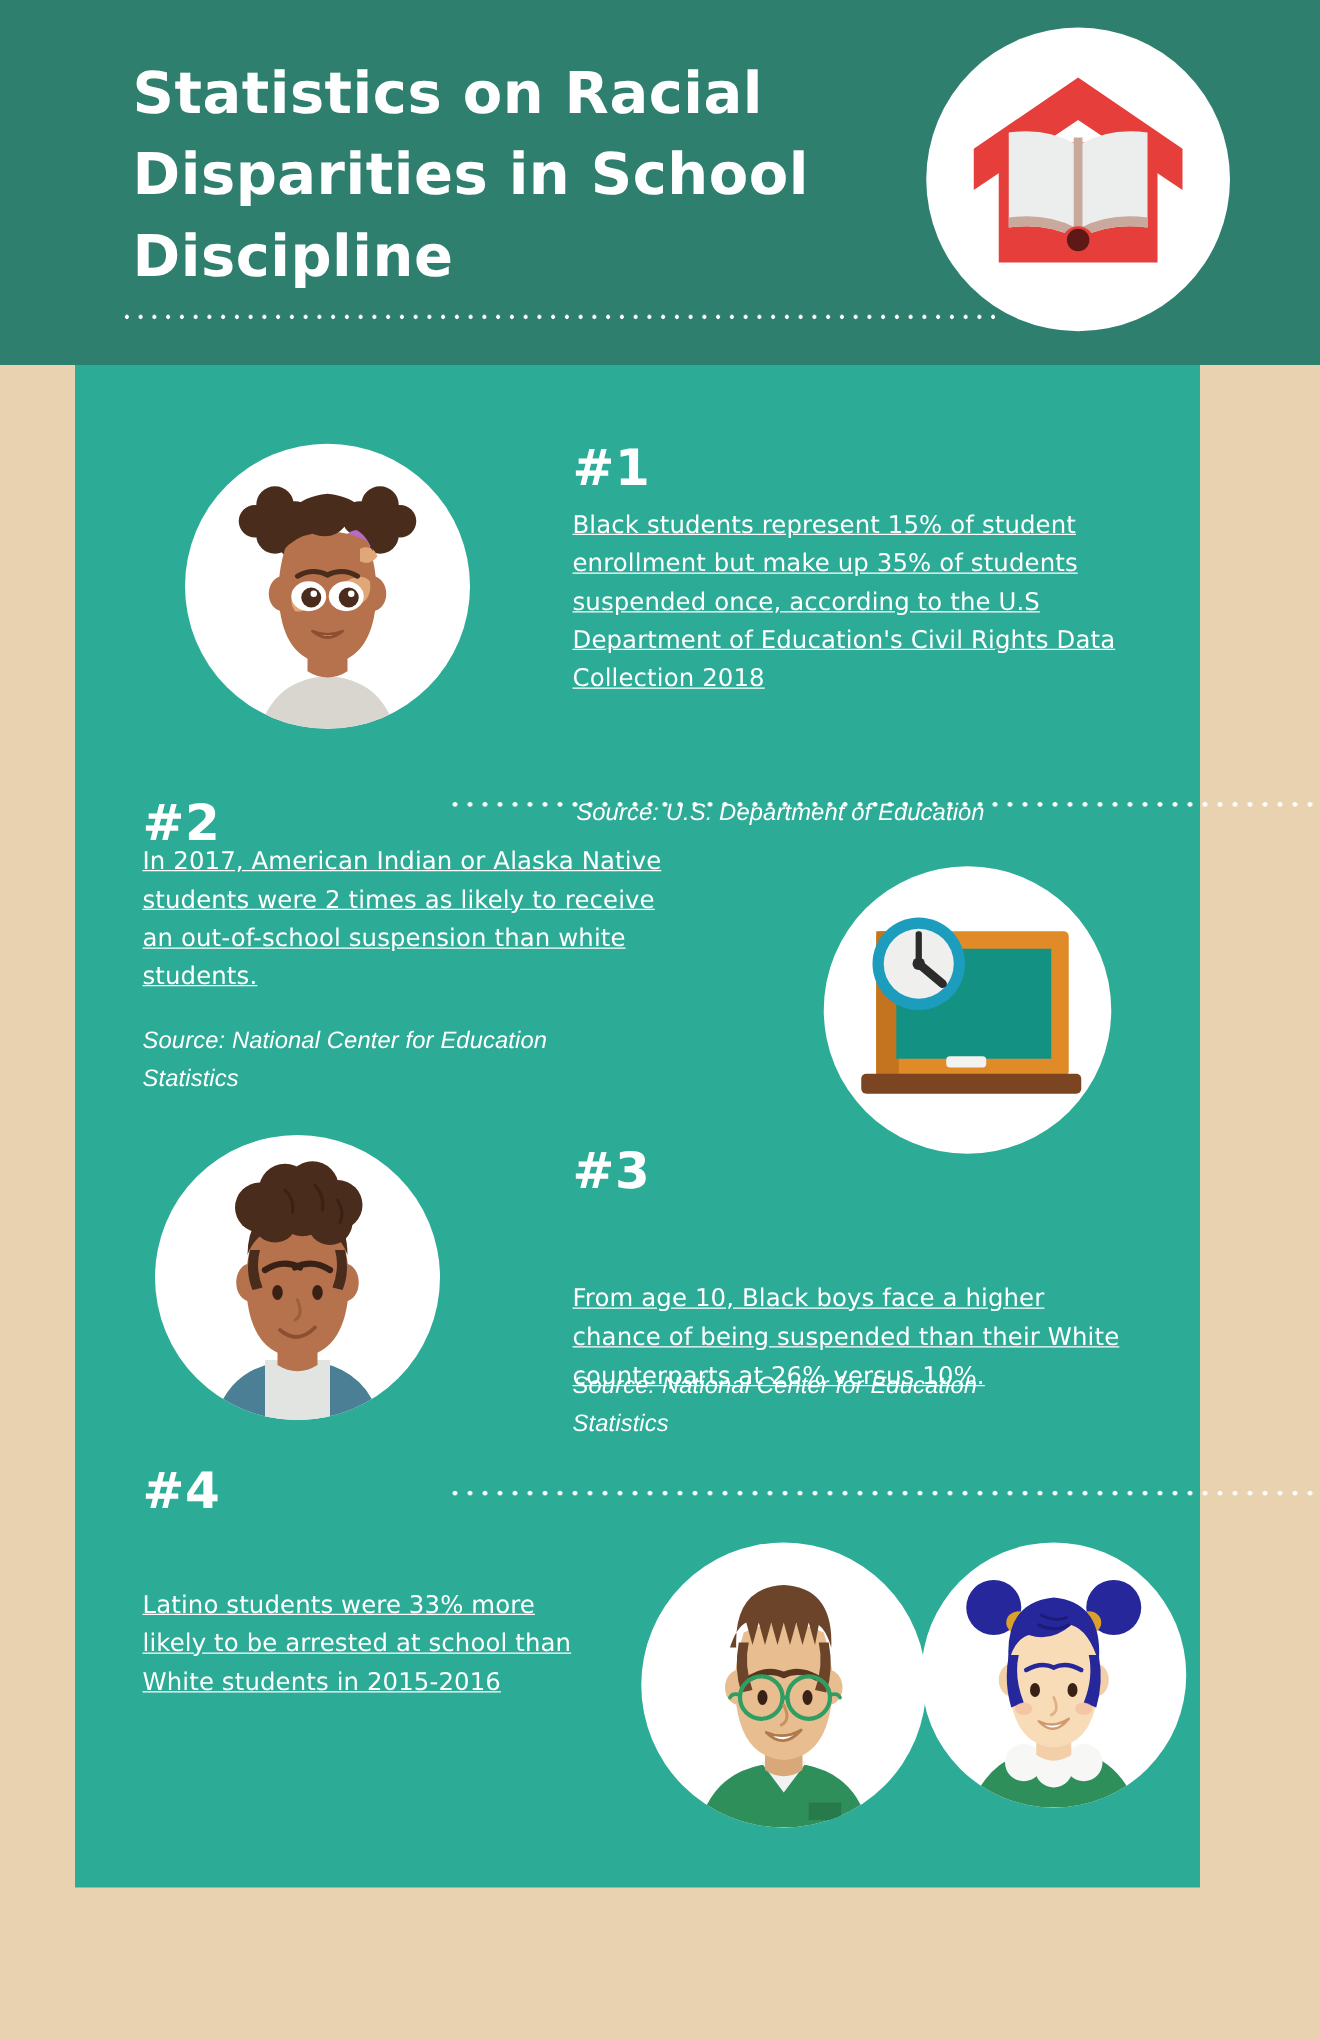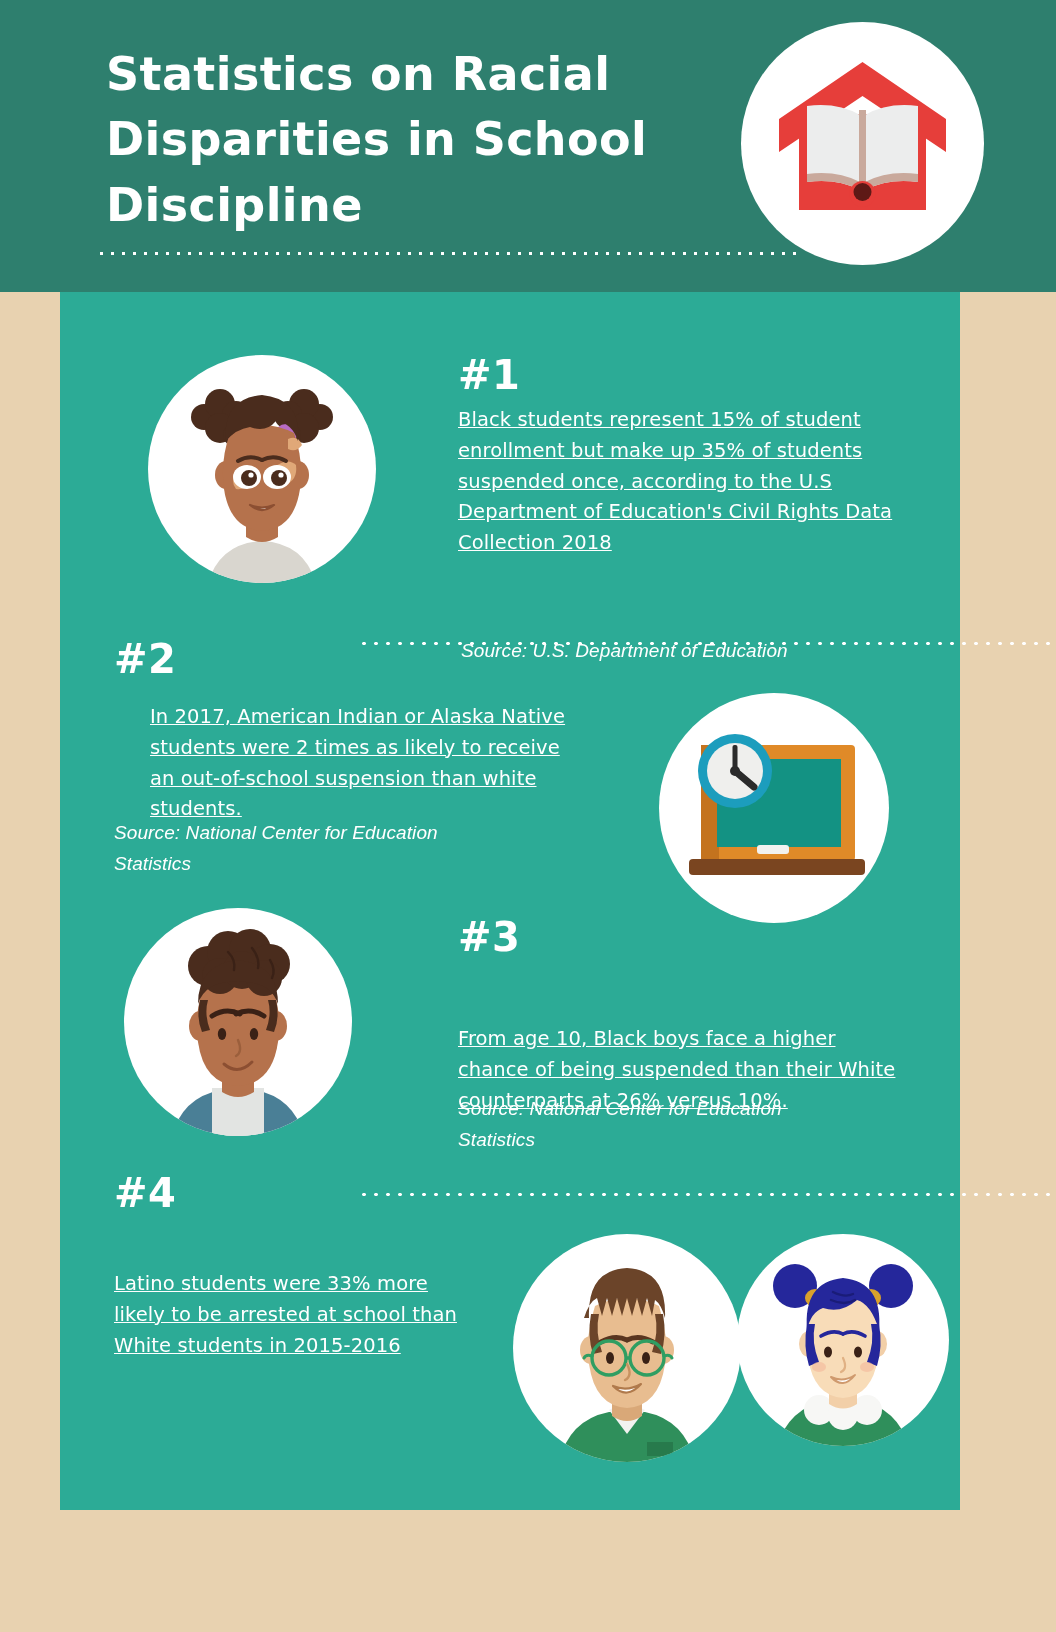--- a/index.html
+++ b/index.html
@@ -207,21 +207,21 @@
     </svg>
   </div>
 
   <div class="stat-num" style="left:458px; top:352px;">#1</div>
   <div class="stat-body" style="left:458px; top:405px; width:482px;">Black students represent 15% of student enrollment but make up 35% of students suspended once, according to the U.S Department of Education's Civil Rights Data Collection 2018</div>
   <div class="stat-source" style="left:461px; top:592px; width:470px;margin-top:44px;">Source: U.S. Department of Education</div>
 
   <div class="divider" style="left:358px; top:641px; width:700px;"></div>
 
   <div class="stat-num" style="left:114px; top:636px;">#2</div>
-  <div class="stat-body" style="left:114px; top:702px; width:430px;margin-left:36px;">In 2017, American Indian or Alaska Native students were 2 times as likely to receive an out-of-school suspension than white students.</div>
+  <div class="stat-body" style="left:114px; top:674px; width:430px;">In 2017, American Indian or Alaska Native students were 2 times as likely to receive an out-of-school suspension than white students.</div>
   <div class="stat-source" style="left:114px; top:818px; width:370px;">Source: National Center for Education Statistics</div>
 
   <div class="icon-circle" style="left:659px; top:693px; width:230px; height:230px;">
     <svg width="230" height="230" viewBox="0 0 230 230">
 
       <rect x="42" y="52" width="154" height="116" rx="4" fill="#e08a28"></rect>
       <rect x="42" y="52" width="18" height="116" fill="#c4731e"></rect>
 
       <rect x="58" y="66" width="124" height="88" fill="#139283"></rect>
 

